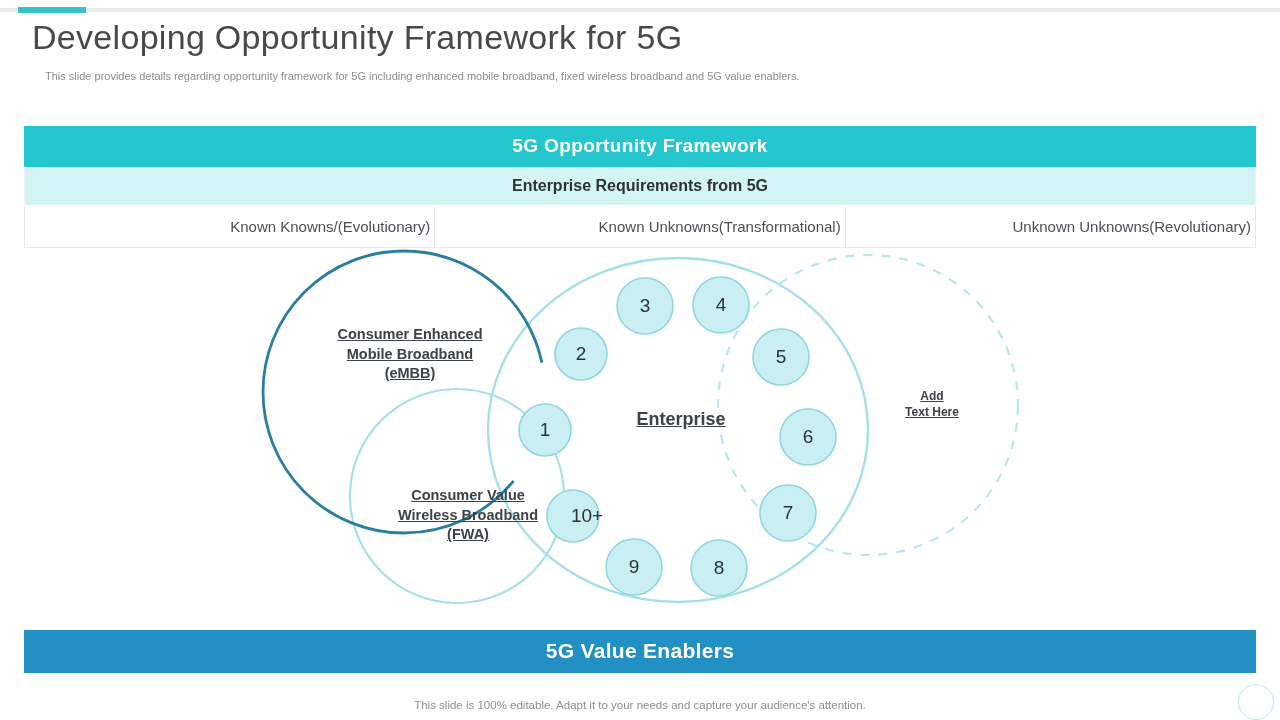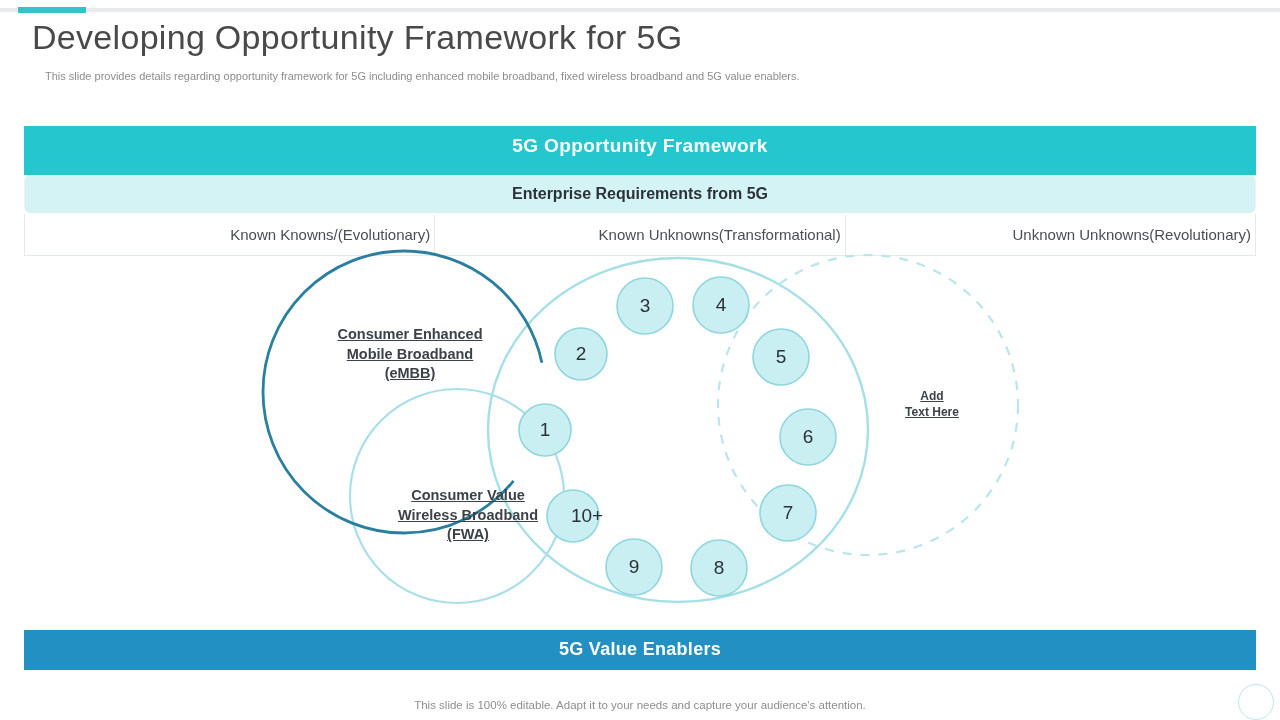--- a/index.html
+++ b/index.html
@@ -53,33 +53,32 @@
     position: absolute;
     left: 24px; top: 126px;
     width: 1232px;
   }
   #framework-banner {
     background: #26c6ce;
     color: #ffffff;
     font-size: 19px;
     font-weight: bold;
     text-align: center;
-    padding: 9px 0 18px 0;
+    padding: 9px 0 10px 0;
     letter-spacing: 0.4px;
   }
   #requirements-banner {
     background: #d4f3f4;
     color: #2c3238;
     font-size: 16px;
     font-weight: bold;
     text-align: center;
     padding: 10px 0 10px 0;
     border-left: 1px solid #eef1f2;
     border-right: 1px solid #eef1f2;
-    border-radius: 6px;
   }
   #requirements-cells {
     display: flex;
     border: 1px solid #e6e9eb;
     border-top: 2px solid #ffffff;
     background: #ffffff;
   }
   .req-cell {
     flex: 1 1 0;
     text-align: right;
@@ -138,21 +137,21 @@
     white-space: nowrap;
   }
 
   
   #value-enablers-banner {
     position: absolute;
     left: 24px; top: 630px;
     width: 1232px;
     background: #2290c3;
     color: #ffffff;
-    font-size: 18px;
+    font-size: 21px;
     font-weight: bold;
     text-align: center;
     padding: 9px 0 10px 0;
     letter-spacing: 0.3px;
     box-sizing: border-box;
   }
 
   
   #footer-note {
     position: absolute;
@@ -231,20 +230,21 @@
     <div>(eMBB)</div>
   </div>
 
   <div class="diag-label" id="label-fwa">
     <div>Consumer Value</div>
     <div>Wireless Broadband</div>
     <div>(FWA)</div>
   </div>
 
   <div class="diag-label" id="label-enterprise">
+    <div>Enterprise</div>
   </div>
 
   <div class="diag-label" id="label-addtext">
     <div>Add</div>
     <div>Text Here</div>
   </div>
 </div>
 
 <div id="value-enablers-banner">5G Value Enablers</div>
 

